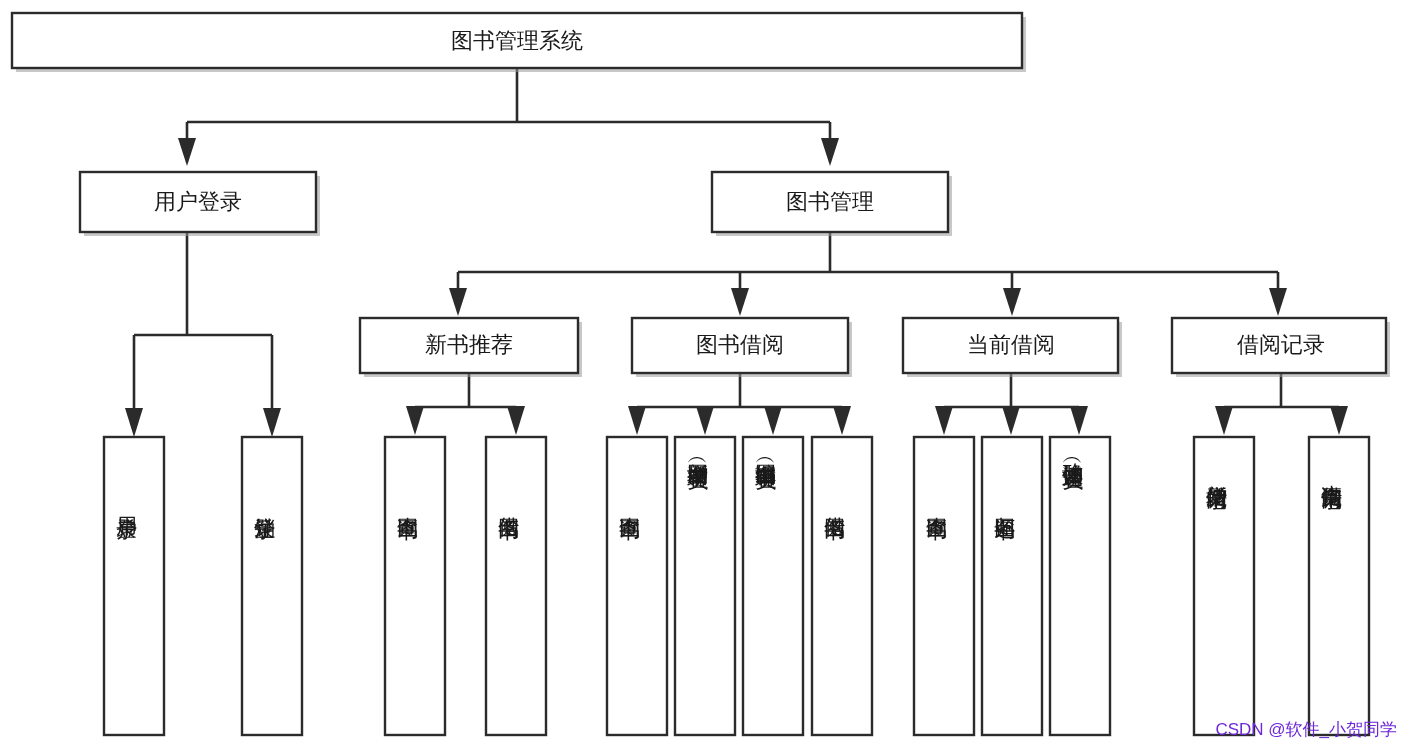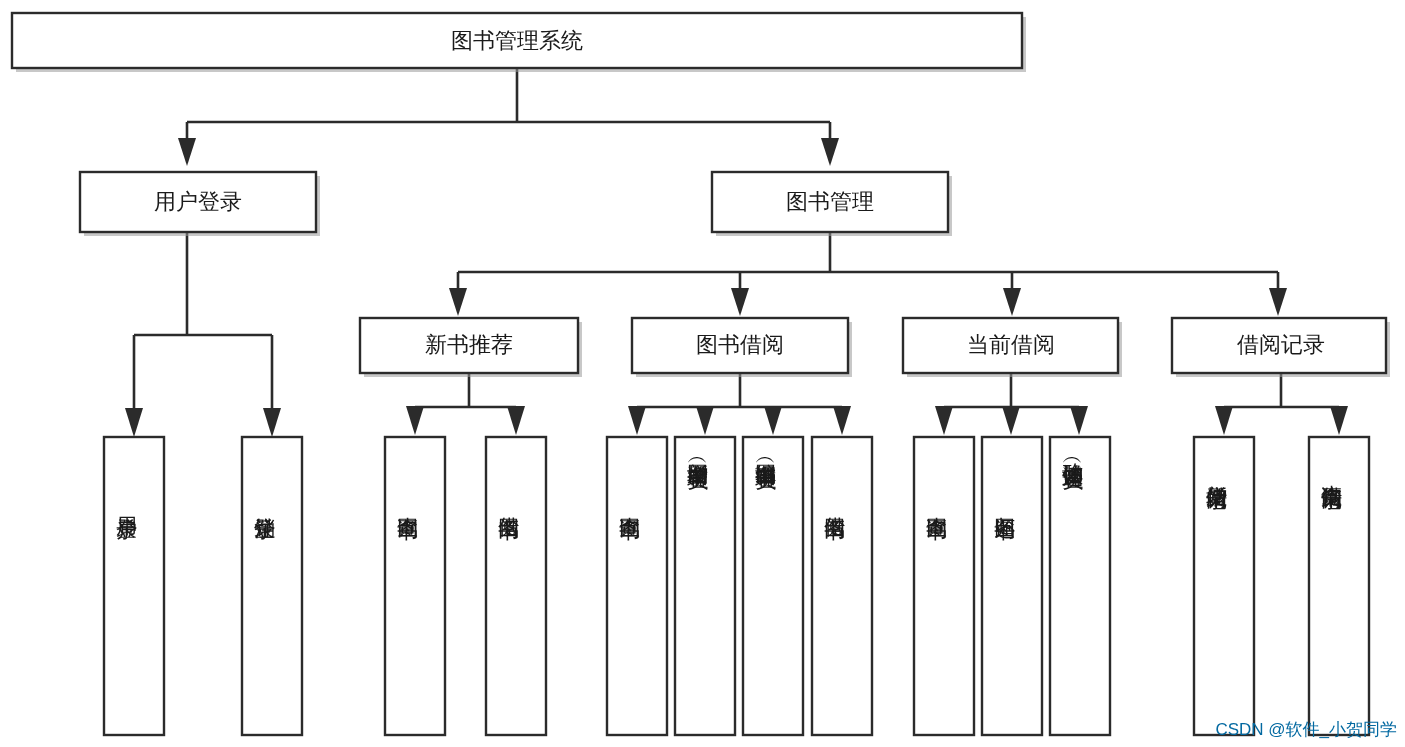--- a/index.html
+++ b/index.html
@@ -60,21 +60,21 @@
     text-align: left;
     white-space: nowrap;
     pointer-events: none;
   }
   .watermark {
     position: absolute;
     right: 8px;
     bottom: 6px;
     font-family: "Liberation Sans", "DejaVu Sans", sans-serif;
     font-size: 17px;
-    color: #0369a1;
+    color: #6d28d9;
     white-space: nowrap;
   }
 </style>
 </head>
 <body>
 
 <div id="diagram-root">
 
   <svg width="1405" height="747" viewBox="0 0 1405 747" xmlns="http://www.w3.org/2000/svg">
 

